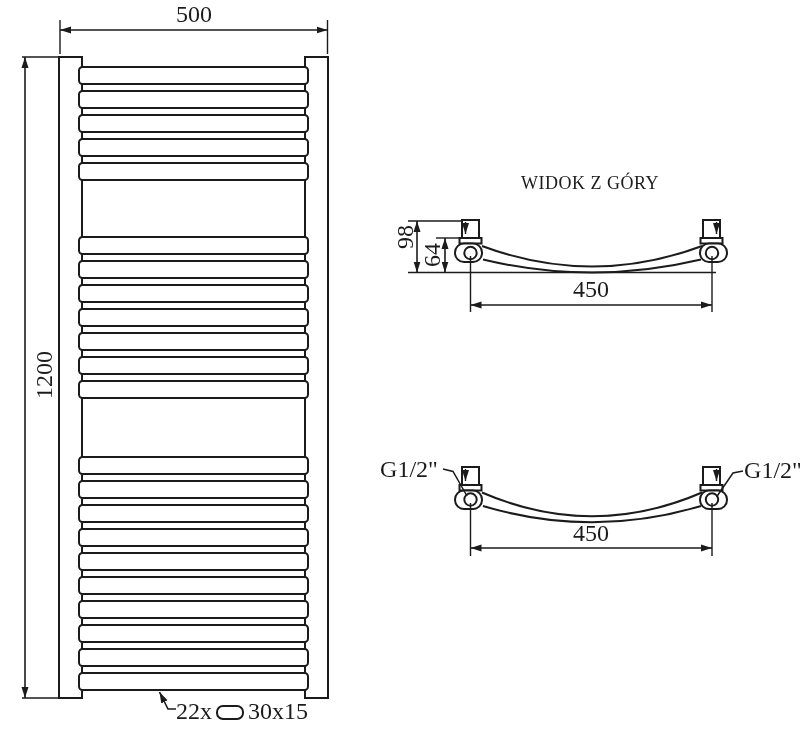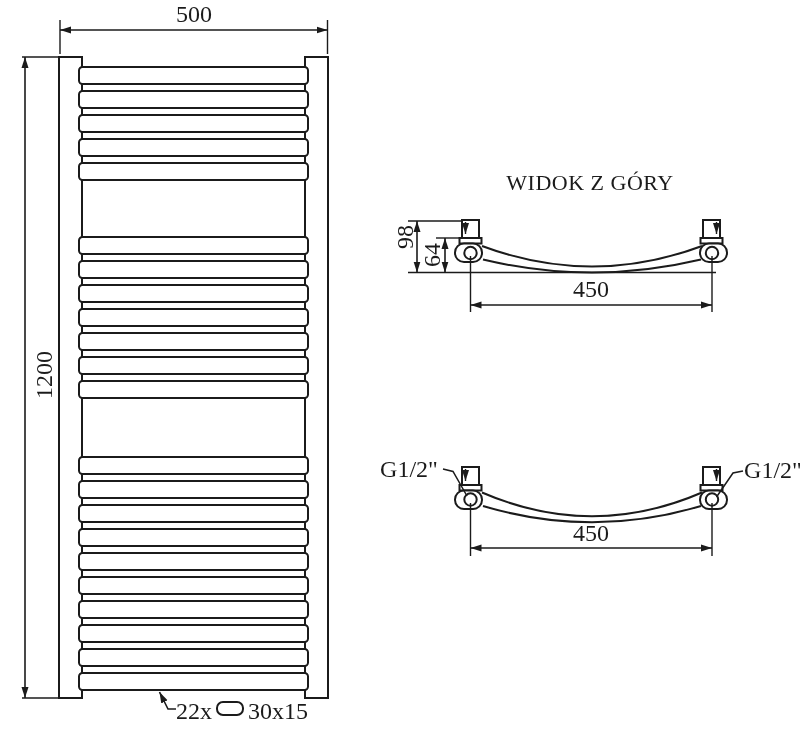--- a/index.html
+++ b/index.html
@@ -6,23 +6,23 @@
   .canvas{
     position:relative;width:800px;height:736px;background:#ffffff;
     font-family:Liberation Serif, serif;color:#1b1b1b;overflow:hidden;
   }
   svg{position:absolute;left:0;top:0;}
   .lbl{
     position:absolute;transform:translate(-50%,-50%);
     font-size:24px;white-space:nowrap;line-height:1;color:#1b1b1b;
   }
   .rot{transform:translate(-50%,-50%) rotate(-90deg);}
-  .title{font-size:22px;letter-spacing:0.5px;}
+  .title{font-size:18px;letter-spacing:0.5px;}
   .note{
-    position:absolute;display:flex;align-items:flex-start;
+    position:absolute;display:flex;align-items:center;
     font-size:24px;line-height:1;color:#1b1b1b;
   }
   .oval{
     display:inline-block;width:24px;height:11px;
     border:2px solid #1b1b1b;border-radius:7px;margin:2px 4px 0 4px;
   }
 </style>
 </head>
 <body>
 

